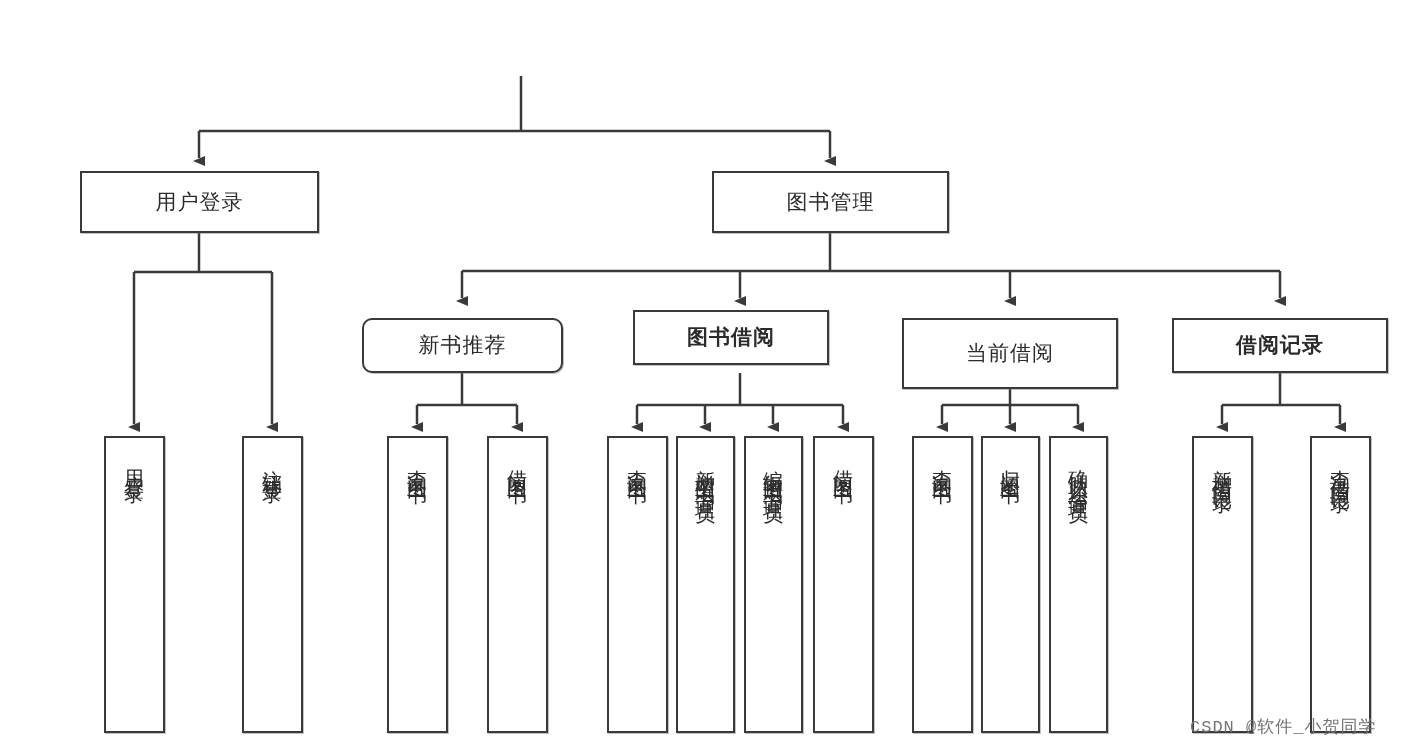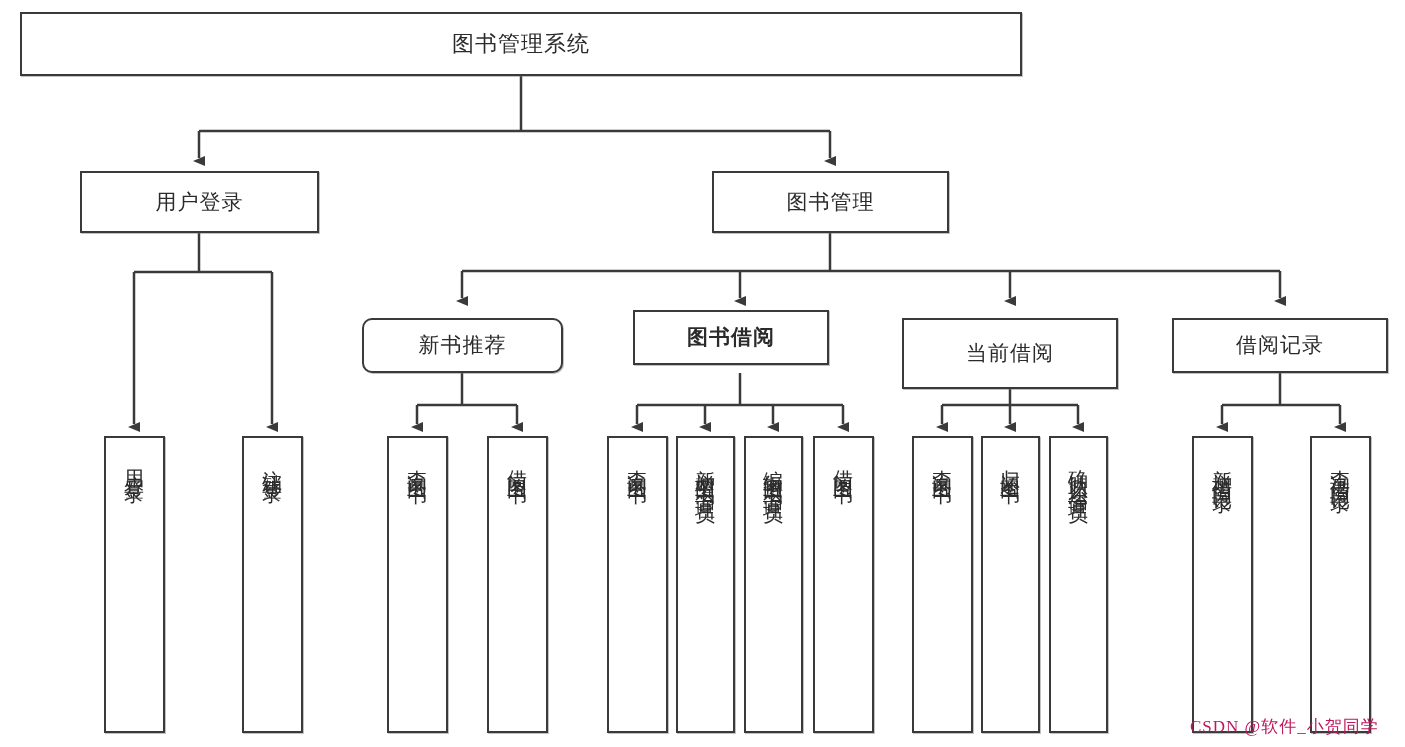--- a/index.html
+++ b/index.html
@@ -52,24 +52,24 @@
     writing-mode: vertical-rl;
     text-orientation: upright;
     font-size: 20px;
     letter-spacing: 5px;
     line-height: 1;
     white-space: nowrap;
   }
   .watermark {
     position: absolute;
     font-size: 17px;
-    color: #be185d;
+    color: #737373;
     letter-spacing: 1px;
     white-space: nowrap;
-    font-family: Liberation Serif, serif;
+    font-family: Liberation Mono, monospace;
   }
 </style>
 </head>
 <body>
 
 <div id="canvas">
 
   <svg class="wires" viewBox="0 0 1405 747">
     <defs>
       <marker id="arrow" markerWidth="10" markerHeight="12" refX="2" refY="6" orient="auto" markerUnits="userSpaceOnUse">
@@ -113,41 +113,38 @@
       <path d="M1010,405 L1010,424" marker-end="url(#arrow)"></path>
       <path d="M1078,405 L1078,424" marker-end="url(#arrow)"></path>
 
       <path d="M1280,373 L1280,405"></path>
       <path d="M1222,405 L1340,405"></path>
       <path d="M1222,405 L1222,424" marker-end="url(#arrow)"></path>
       <path d="M1340,405 L1340,424" marker-end="url(#arrow)"></path>
     </g>
   </svg>
 
-  <div class="node root" style="left:20px; top:12px; width:1002px; height:64px;">
-    <span class="label">图书管理系统</span>
-  </div>
 
   <div class="node" style="left:80px; top:171px; width:239px; height:62px;">
     <span class="label">用户登录</span>
   </div>
   <div class="node" style="left:712px; top:171px; width:237px; height:62px;font-family:Liberation Serif, serif;">
     <span class="label">图书管理</span>
   </div>
 
   <div class="node" style="left:362px; top:318px; width:201px; height:55px;border-radius:10px;">
     <span class="label">新书推荐</span>
   </div>
   <div class="node" style="left:633px; top:310px; width:196px; height:55px;font-weight:bold;">
     <span class="label">图书借阅</span>
   </div>
   <div class="node" style="left:902px; top:318px; width:216px; height:71px;">
     <span class="label">当前借阅</span>
   </div>
-  <div class="node" style="left:1172px; top:318px; width:216px; height:55px;">
+  <div class="node" style="left:1172px; top:318px; width:216px; height:55px;font-weight:bold;">
     <span class="label">借阅记录</span>
   </div>
 
   <div class="node leaf" style="left:104px; top:436px; width:61px; height:297px;">
     <span class="label">用户登录</span>
   </div>
   <div class="node leaf" style="left:242px; top:436px; width:61px; height:297px;">
     <span class="label">注销登录</span>
   </div>
 

